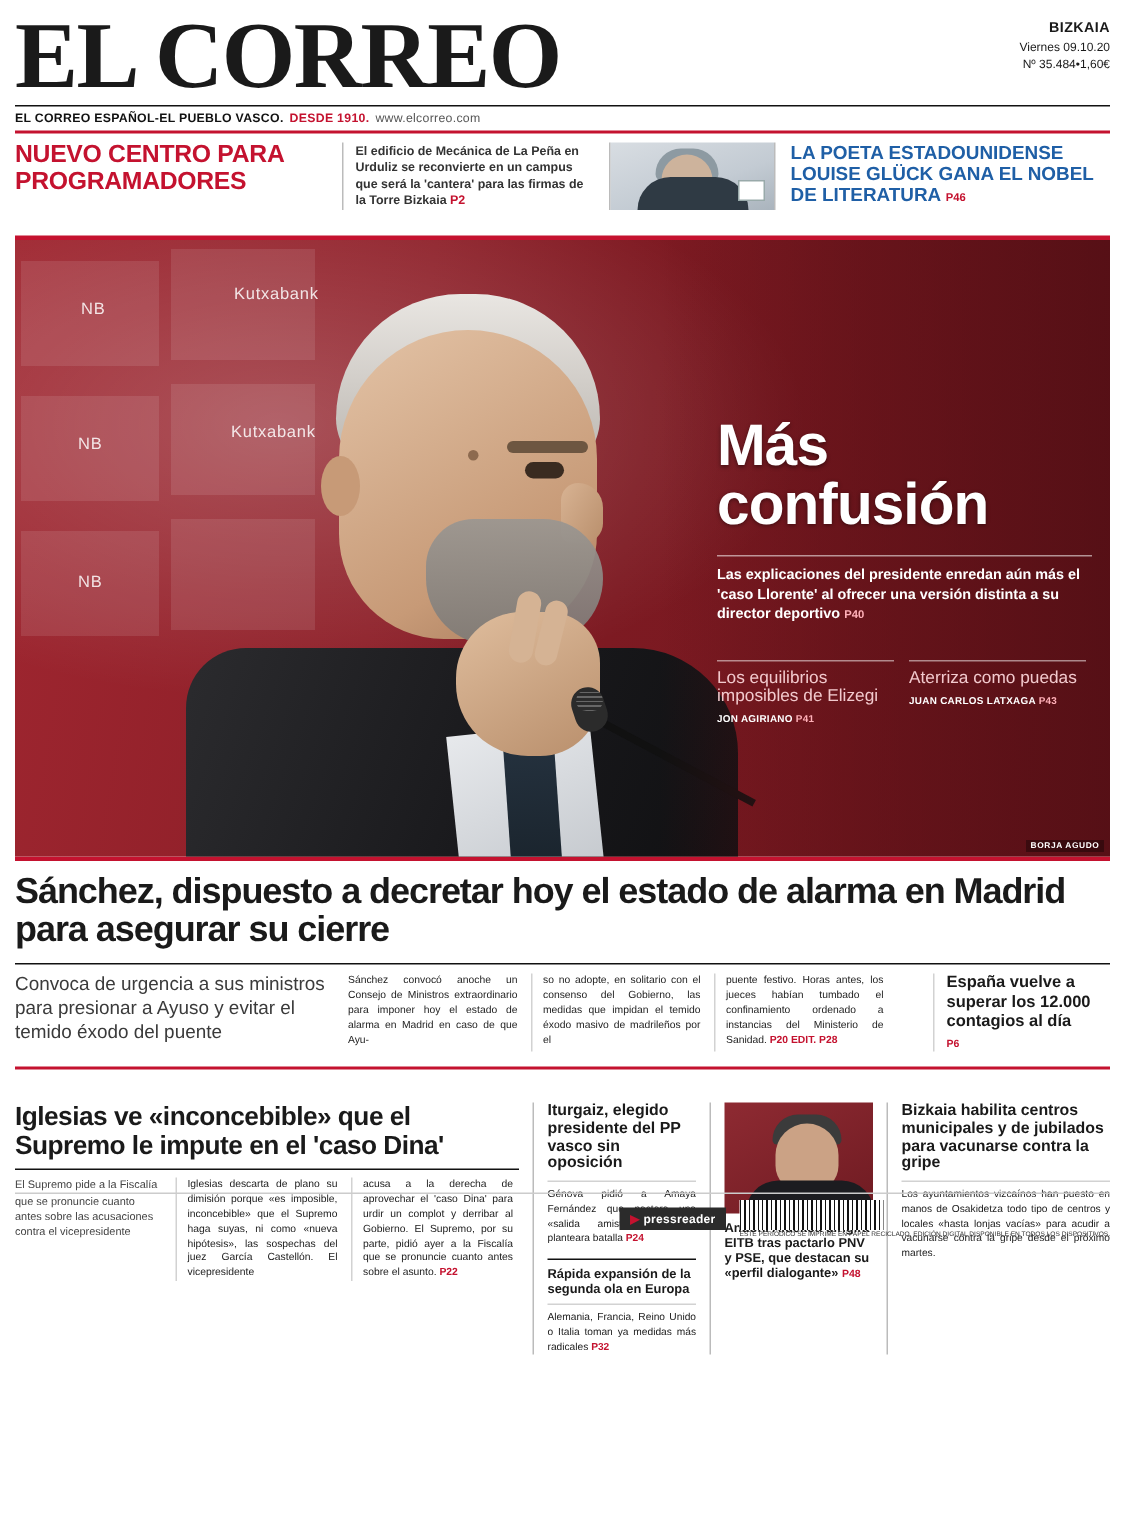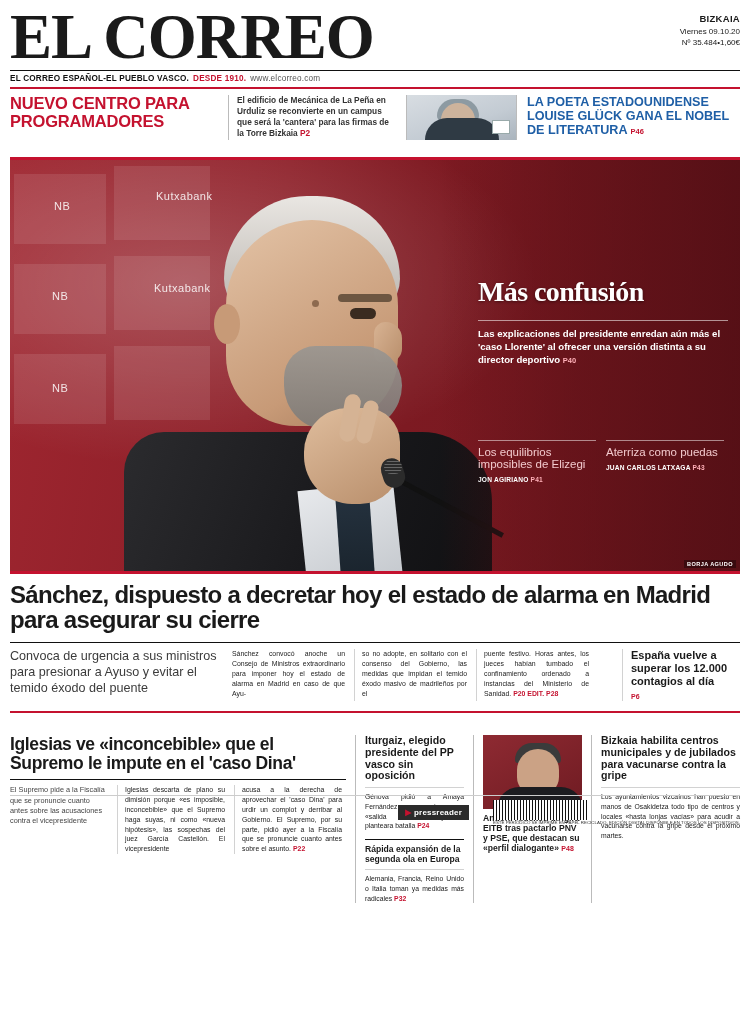--- a/index.html
+++ b/index.html
@@ -157,23 +157,22 @@
     background: repeating-linear-gradient(0deg,#666 0 1px,#2b2b2b 1px 3px);
     border-radius: 9px;
   }
   .photo-shade {
     position: absolute; right: 0; top: 0; width: 300px; height: 100%;
     background: linear-gradient(90deg, rgba(110,22,29,0) 0%, rgba(90,16,22,.55) 45%, rgba(80,14,20,.8) 100%);
   }
 
   .headline-over { position: absolute; right: 12px; top: 118px; width: 250px; color: #fff; }
   .headline-over .h {
-    font-size: 28px; font-weight: bold; line-height: 1.0; letter-spacing: -.6px;
+    font-size: 39px; font-weight: bold; line-height: 1.0; letter-spacing: -.6px;
     text-shadow: 0 1px 3px rgba(0,0,0,.45);
-    font-family: Liberation Serif, serif;
   }
   .headline-over .sub {
     margin-top: 14px; font-size: 9.6px; font-weight: bold; line-height: 1.38;
     border-top: 1px solid rgba(255,255,255,.55); padding-top: 6px;
   }
   .headline-over .sub .pg { color: #ffb0b8; font-size: 7.5px; }
   .opinions { position: absolute; right: 12px; top: 280px; width: 250px; display: flex; gap: 10px; }
   .op { width: 118px; color: #fff; border-top: 1px solid rgba(255,255,255,.5); padding-top: 5px; }
   .op .t { font-size: 11.5px; font-weight: normal; line-height: 1.06; color: #f2c9cd; }
   .op .a { margin-top: 6px; font-size: 6.6px; font-weight: bold; letter-spacing: .2px; }
@@ -233,21 +232,21 @@
   .bcol-3 .cap .pg { color: #c4122f; font-size: 7px; }
 
   .bcol-4 { flex: 1; padding-left: 9px; border-left: 1px solid #bbb; }
   .bcol-4 .t { font-size: 10.6px; font-weight: bold; line-height: 1.12; }
   .bcol-4 .body { margin-top: 5px; border-top: 1px solid #d2d2d2; padding-top: 4px; font-size: 6.8px; line-height: 1.42; text-align: justify; }
 
   
   .footer {
     position: absolute; left: 10px; right: 10px; bottom: 4px;
     border-top: 1px solid #ccc; padding-top: 4px;
-    display: flex; justify-content: flex-end; align-items: center; gap: 24px;
+    display: flex; justify-content: flex-end; align-items: center; gap: 9px;
   }
   .pr-badge {
     background: #2b2b2b; color: #fff; font-size: 8px; font-weight: bold;
     padding: 3px 7px; letter-spacing: .2px;
   }
   .pr-badge .tri { color: #c4122f; }
   .barcode {
     width: 96px; height: 20px;
     background: repeating-linear-gradient(90deg,#111 0 1px,#fff 1px 3px,#111 3px 4px,#fff 4px 6px);
   }

